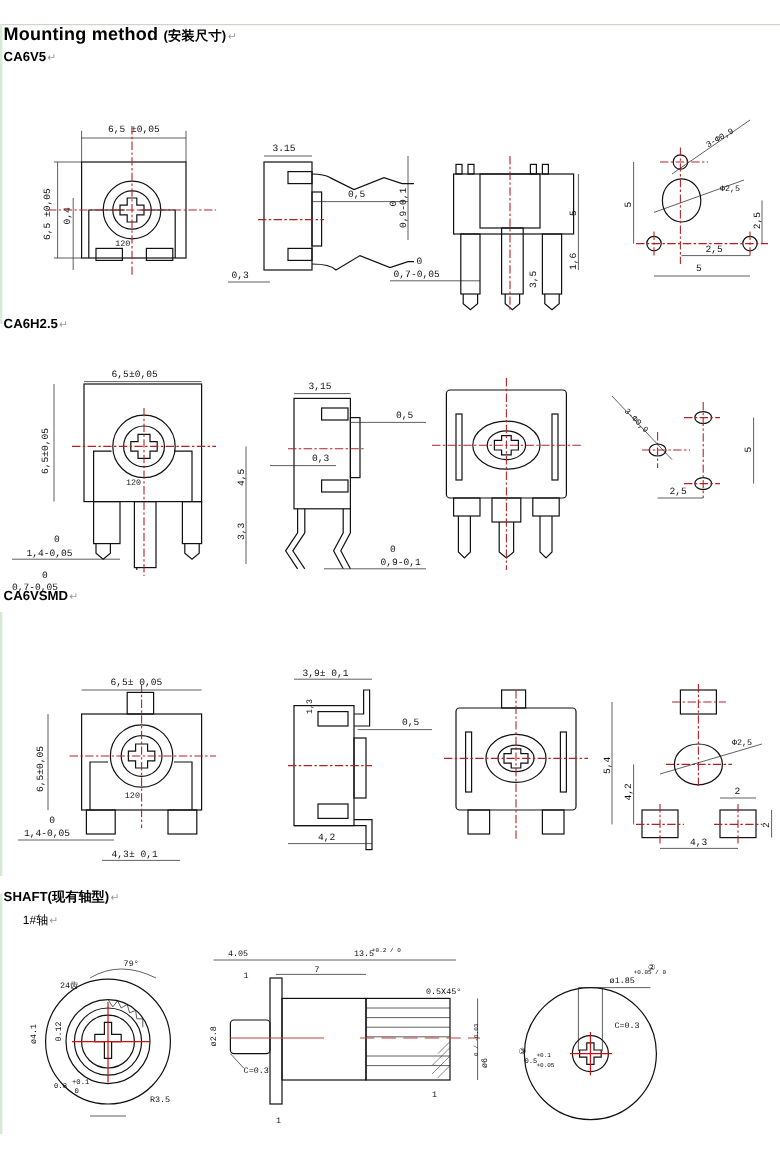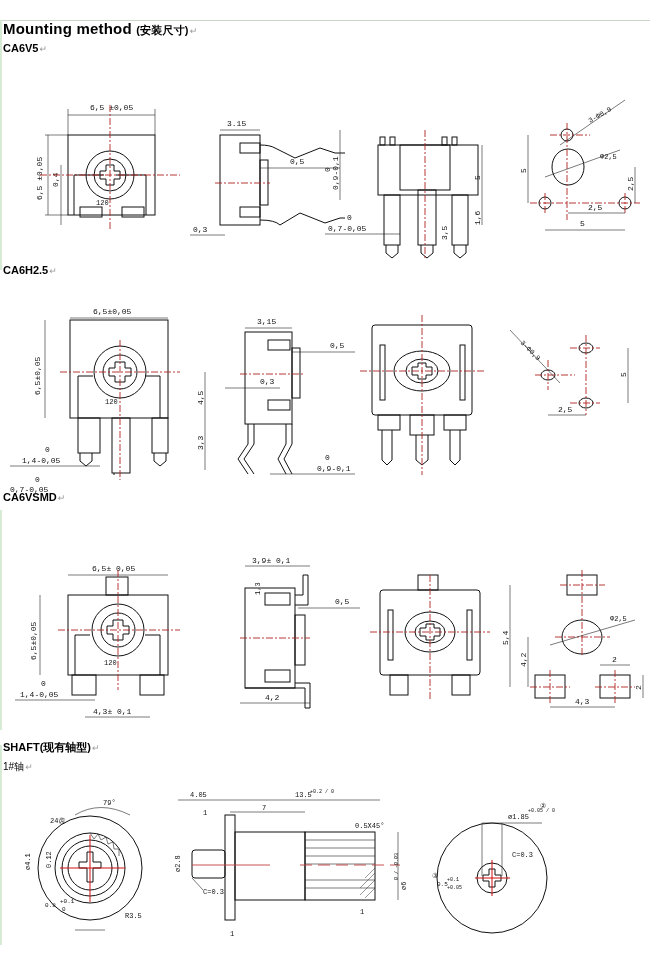--- a/index.html
+++ b/index.html
@@ -6,21 +6,21 @@
   body { width: 650px; height: 968px; position: relative; overflow: hidden;
          font-family: "Liberation Sans", sans-serif; color: #000; }
   .page { position: absolute; left: 0; top: 0; width: 650px; height: 968px; }
   .top-rule { position: absolute; left: 0; top: 20px; width: 650px; height: 1px; background: #c9d6c9; }
   .left-rule { position: absolute; left: 0; width: 2px; background: #d6ead6; }
   .heading { position: absolute; left: 3px; font-weight: bold; white-space: nowrap; }
   .h-main { top: 20px; font-size: 15px; letter-spacing: 0.2px; }
   .h-main .cn { font-size: 11px; }
   .h-sub { font-size: 11px; }
   .para { color: #9a9a9a; font-weight: normal; font-size: 9px; margin-left: 1px; }
-  .h-plain { font-weight: normal; font-size: 10px; }
+  .h-plain { font-weight: normal; font-size: 10px; margin-left: 16px; }
   svg.draw { position: absolute; overflow: visible; }
   svg text { font-family: "Liberation Mono", monospace; fill: #111; }
   .ln { stroke: #111; stroke-width: 1; fill: none; }
   .thin { stroke: #222; stroke-width: 0.6; fill: none; }
   .cl { stroke: #b22222; stroke-width: 0.9; stroke-dasharray: 7 2 2 2; fill: none; }
   .hatch { stroke: #333; stroke-width: 0.5; }
 </style>
 </head>
 <body>
 

